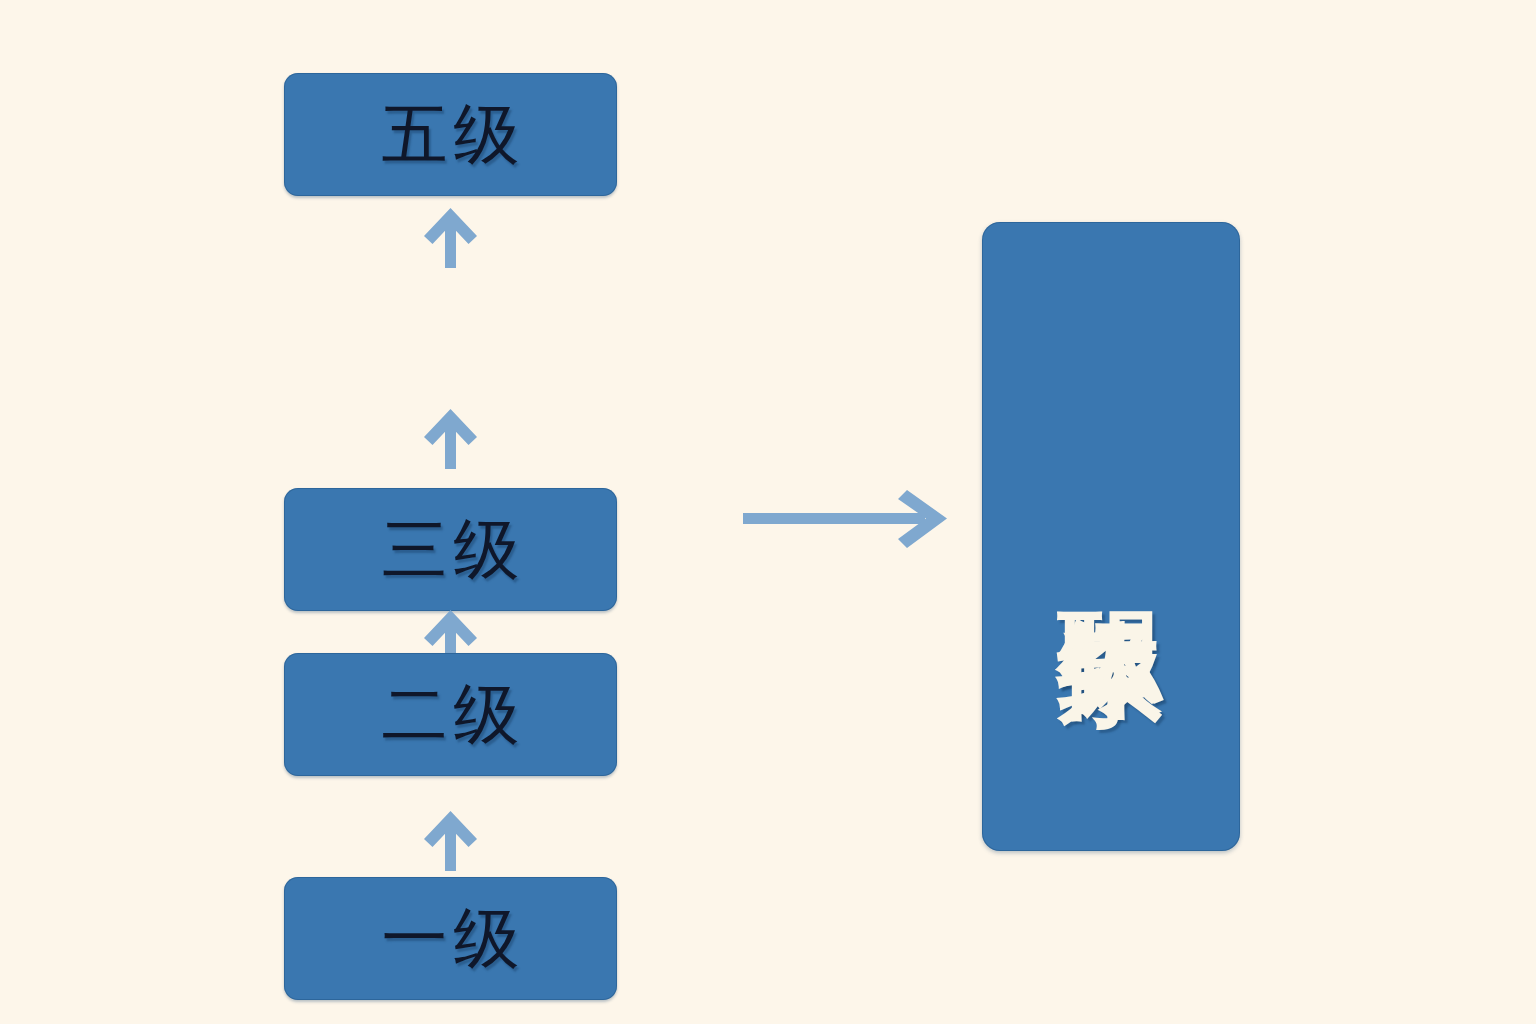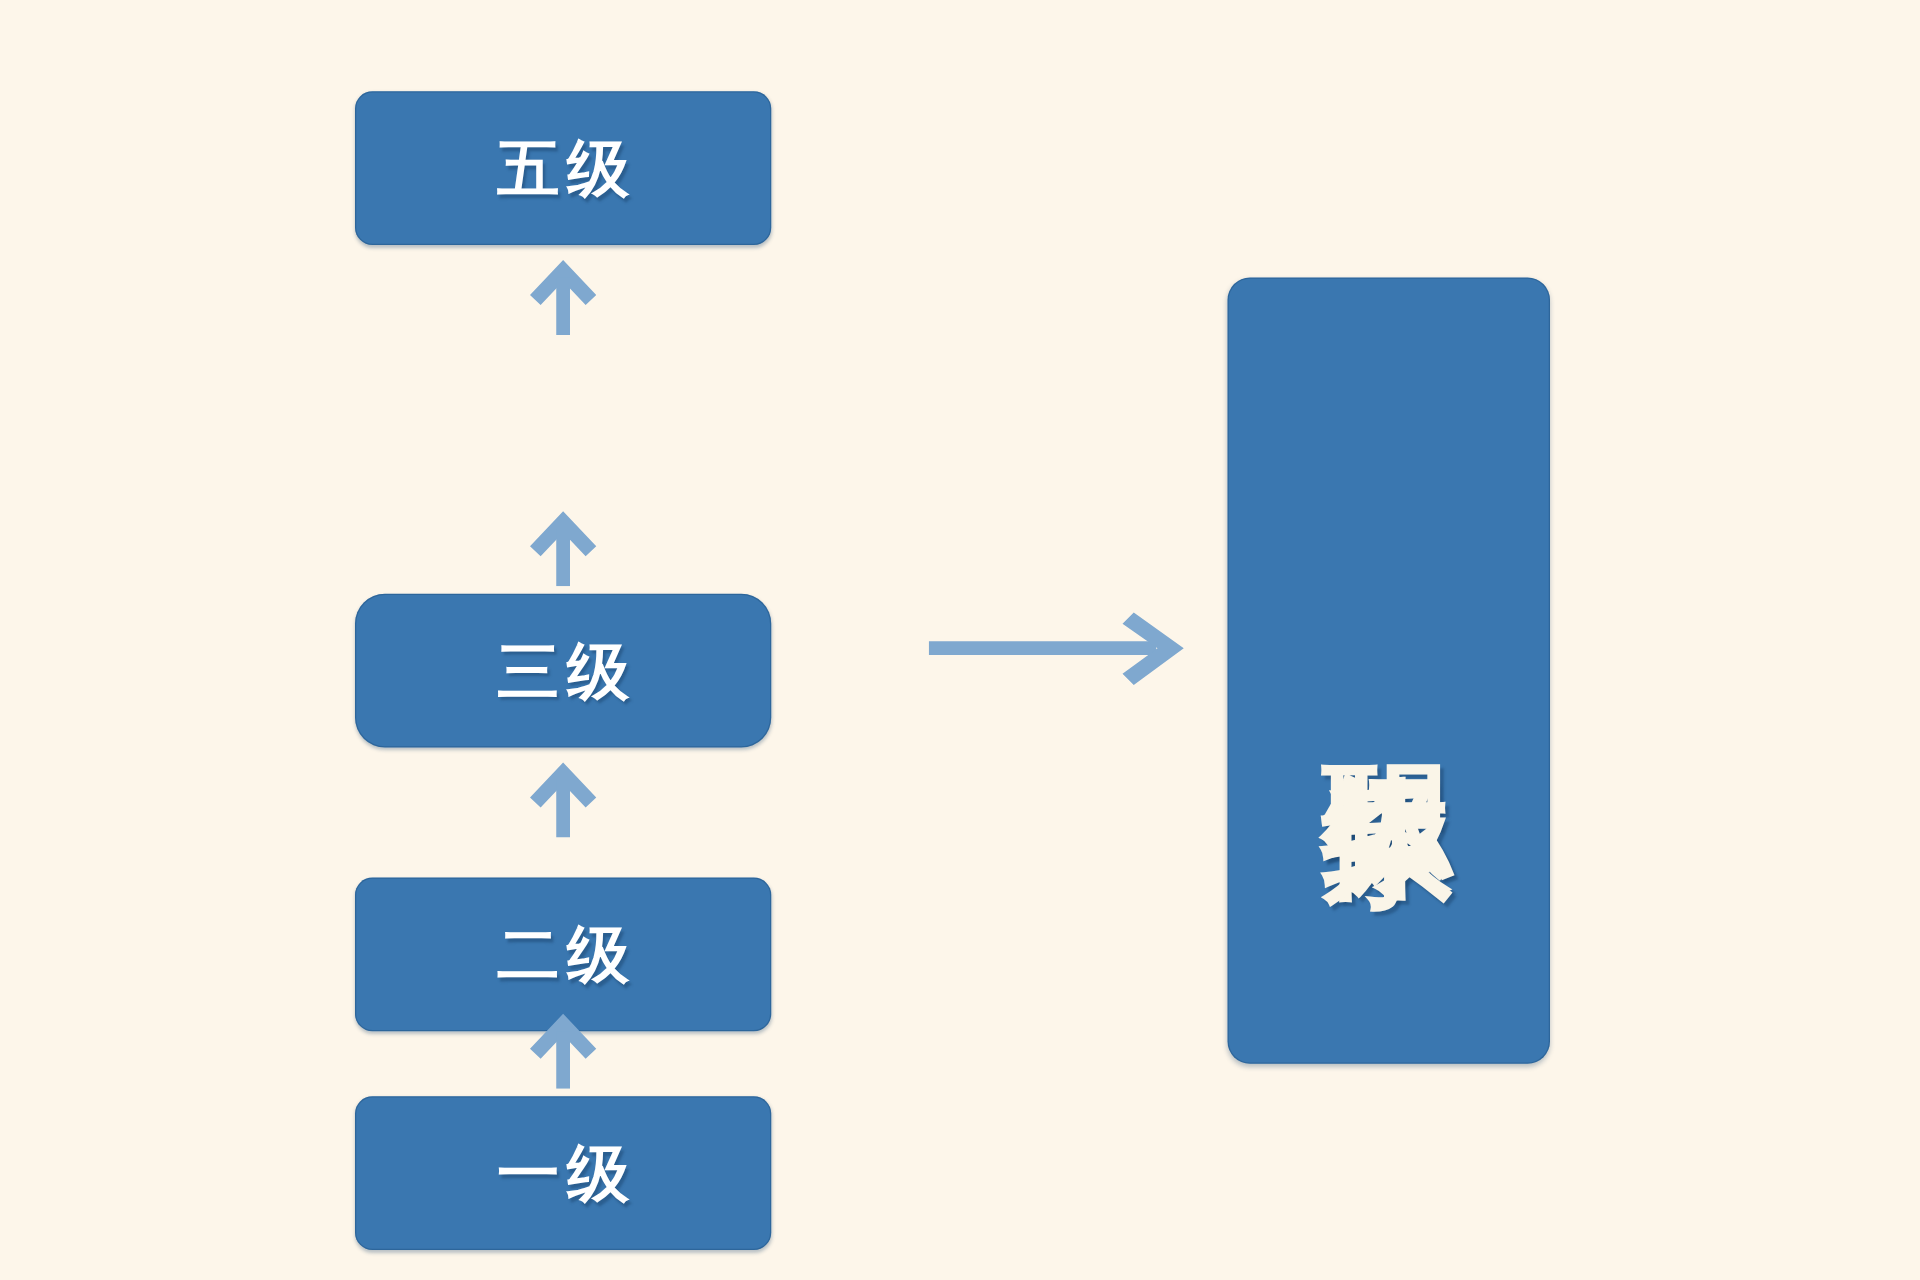--- a/index.html
+++ b/index.html
@@ -37,34 +37,34 @@
     border-radius: 14px;
     box-shadow: 0 2px 3px rgba(30, 70, 110, 0.30),
                 inset 0 0 0 1px rgba(24, 72, 118, 0.35);
     display: flex;
     align-items: center;
     justify-content: center;
     box-sizing: border-box;
   }
 
   .level-label {
-    font-size: 50px;
-    font-weight: 700;
-    color: #ffffff;
+    font-size: 66px;
+    font-weight: 400;
+    color: #0f172a;
     letter-spacing: 6px;
     line-height: 1;
     text-shadow: 2px 3px 2px rgba(25, 65, 105, 0.45);
     white-space: nowrap;
     padding-left: 6px;
   }
 
   .lvl-5 { top: 0px; }
   .lvl-4 { top: 201px; }
-  .lvl-3 { top: 402px; border-radius: 24px; }
-  .lvl-2 { top: 629px; }
+  .lvl-3 { top: 415px; }
+  .lvl-2 { top: 580px; }
   .lvl-1 { top: 804px; }
 
   
   .v-arrow {
     position: absolute;
     left: 138px;           
     width: 57px;
     height: 62px;
   }
   .v-arrow svg { display: block; width: 57px; height: 62px; }

